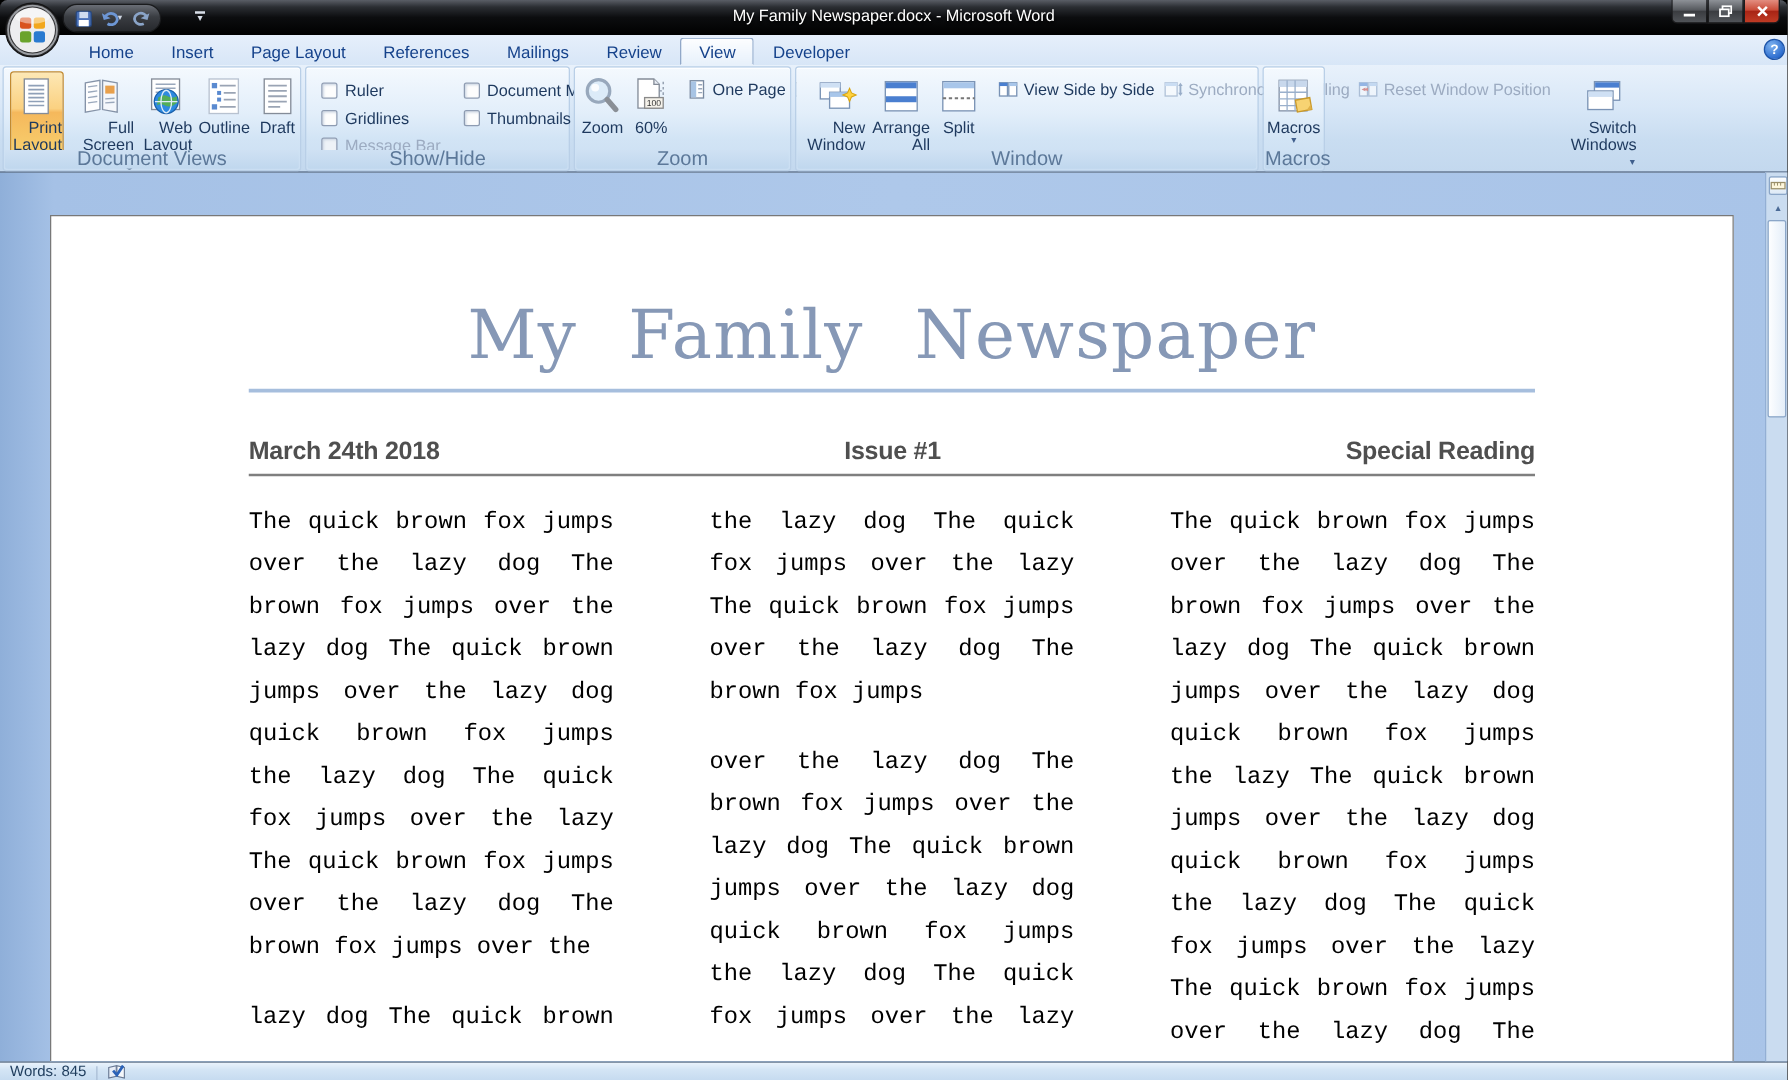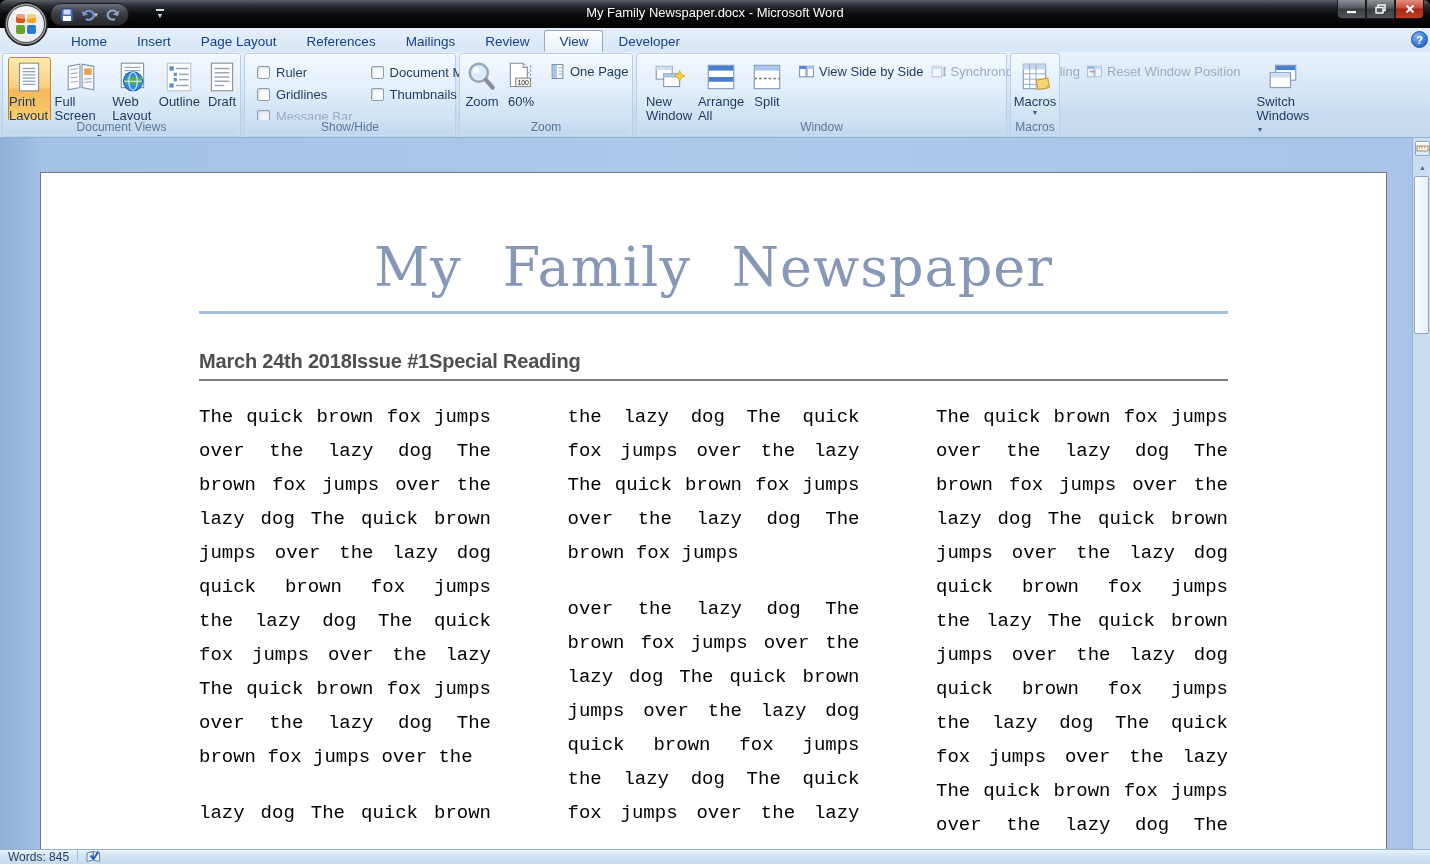--- a/index.html
+++ b/index.html
@@ -45,27 +45,27 @@
 
   
   .ribbon { position:absolute; left:0; top:52px; width:1430px; height:86px;
     background:linear-gradient(180deg,#e8f1fb 0%,#d8e7f7 40%,#c9ddf1 70%,#c3d8ee 100%);
     border-bottom:1px solid #96b0d0; }
   .rgroup { position:absolute; top:1px; height:84px; border:1px solid #b9cfe7; border-radius:3px;
     background:linear-gradient(180deg,#f4f9fe 0%,#e2eefa 45%,#d2e4f5 70%,#cadef2 100%);
     box-shadow:inset 0 1px 0 #fff; }
   .glabel { position:absolute; left:1px; right:1px; bottom:1px; height:15px;
     background:linear-gradient(180deg,#cfe1f3,#c0d7ee); border-radius:0 0 2px 2px;
-    color:#5c7899; font-size:12px; text-align:center; line-height:15px; }
+    color:#5c7899; font-size:16px; text-align:center; line-height:15px; }
   .gbody { position:absolute; left:0; top:0; right:0; bottom:16px; display:flex; align-items:flex-start; }
 
   .big { display:flex; flex-direction:column; align-items:center; margin-top:3px;
     padding-top:2px; border:1px solid transparent; border-radius:3px; }
   .big .bicon { width:34px; height:34px; display:block; }
-  .big .blabel { margin-top:1px; font-size:13px; line-height:13.5px; color:#1e395e; text-align:left; }
+  .big .blabel { margin-top:1px; font-size:13px; line-height:13.5px; color:#1e395e; text-align:right; }
   .big.selected { background:linear-gradient(180deg,#fde8b5 0%,#fbd181 45%,#f5b85c 50%,#f8cf6d 100%);
     border-color:#c28a30; }
   .dd { font-size:7px; color:#3f5e8c; vertical-align:1px; }
   .ddline { font-size:7px; color:#3f5e8c; line-height:7px; }
 
   .smallcol { display:flex; flex-direction:row; margin-top:7px; }
   .small { display:flex; align-items:center; height:21px; gap:4px; padding:0 3px; border-radius:3px; }
   .small .sicon { width:17px; height:17px; flex:none; }
   .small .slabel { font-size:13px; color:#1e395e; white-space:nowrap; }
   .small.disabled .slabel { color:#9cabc1; }
@@ -90,21 +90,21 @@
 
   
   .docarea { position:absolute; left:0; top:138px; width:1430px; height:711px;
     background:linear-gradient(90deg,#8fafd9 0%,#a5c1e6 3%,#aec8ea 50%,#a9c4e8 100%); overflow:hidden; }
   .page { position:absolute; left:40px; top:34px; width:1347px; height:1000px;
     background:#fff; border:1px solid #787878; }
   .page-inner { width:1029px; margin:0 auto; }
   .np-title { margin-top:66px; text-align:center; font-family:"DejaVu Serif", serif;
     font-size:54px; line-height:58px; color:#8698b6; word-spacing:.42em; letter-spacing:1px; }
   .np-rule { border-bottom:3px solid #a6bedd; margin-top:14px; }
-  .np-dateline { margin-top:36px; display:flex; justify-content:flex-start;
+  .np-dateline { margin-top:36px; display:flex; justify-content:space-between;
     font-size:20px; font-weight:bold; color:#4f4f4f; letter-spacing:-.2px;
     padding-bottom:6px; border-bottom:2px solid #7f7f7f; }
   .np-columns { margin-top:19px; display:flex; justify-content:space-between; }
   .npcol { width:292px; font-size:19px; color:#000;font-family:Liberation Mono, monospace; }
   .para + .para { margin-top:22px; }
   .jline { height:34px; line-height:34px; text-align:justify; text-align-last:justify; overflow:hidden; }
   .jline.endline { text-align-last:left; }
 
   
   .vscroll { position:absolute; right:0; top:138px; width:18px; height:711px;
@@ -112,21 +112,21 @@
   .sb-toggle { position:absolute; left:2px; top:3px; width:15px; height:15px;
     background:linear-gradient(180deg,#fdfefe,#dde9f6); border:1px solid #8ba6c8; border-radius:2px; }
   .sb-up { position:absolute; left:2px; top:23px; width:15px; height:13px; color:#4a6a96;
     font-size:7px; text-align:center; line-height:13px; }
   .sb-thumb { position:absolute; left:1px; top:38px; width:15px; height:158px;
     background:linear-gradient(90deg,#fdfeff,#e4eef9); border:1px solid #8ba6c8; border-radius:2px; }
 
   
   .statusbar { position:absolute; left:0; top:849px; width:1430px; height:15px;
     background:linear-gradient(180deg,#eaf3fc 0%,#d4e5f5 40%,#c6dbf0 100%);
-    border-top:1px solid #98b2d2; display:flex; align-items:flex-start; }
+    border-top:1px solid #98b2d2; display:flex; align-items:flex-end; }
   .words { font-size:12px; color:#1e3c5c; margin-left:8px; }
   .sb-sep { width:1px; height:11px; background:#a8bcd4; margin:0 8px; }
   svg { display:block; }
 </style>
 </head>
 <body>
 
 <div class="app">
 
   <div class="titlebar">

